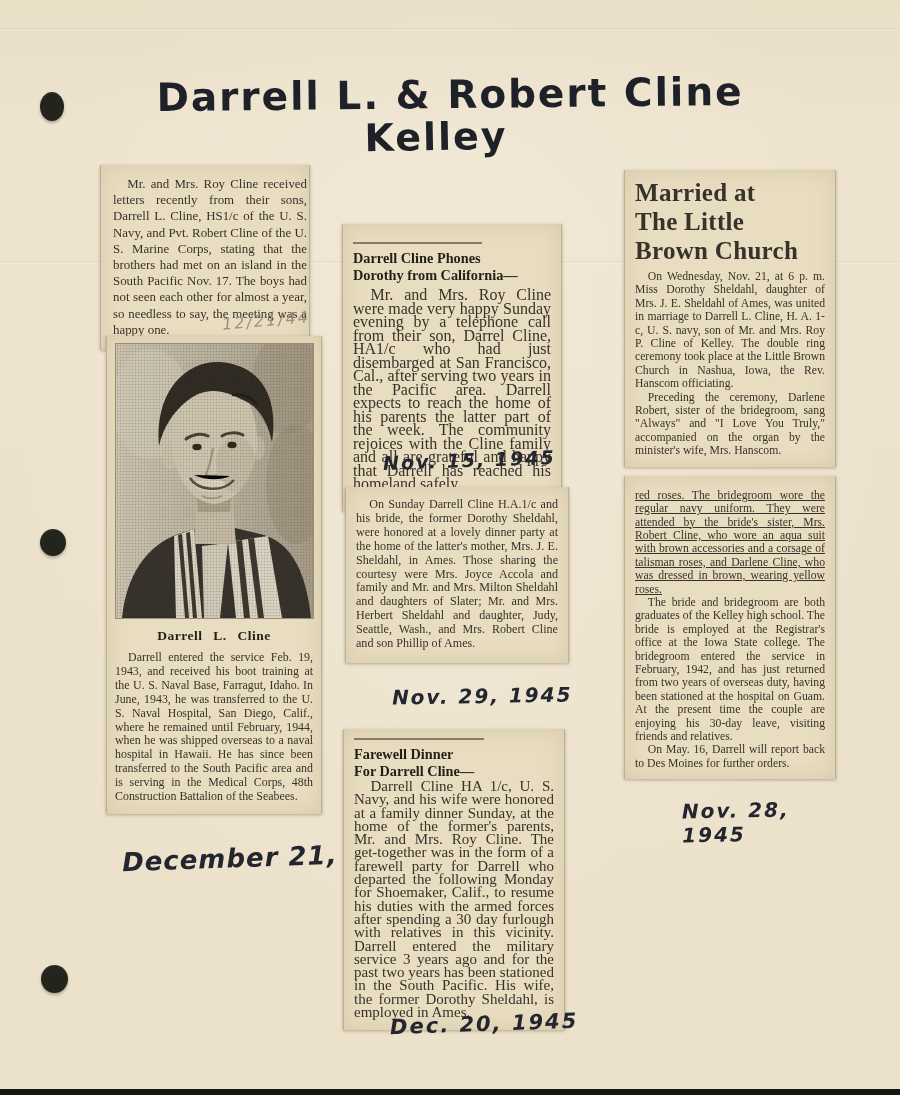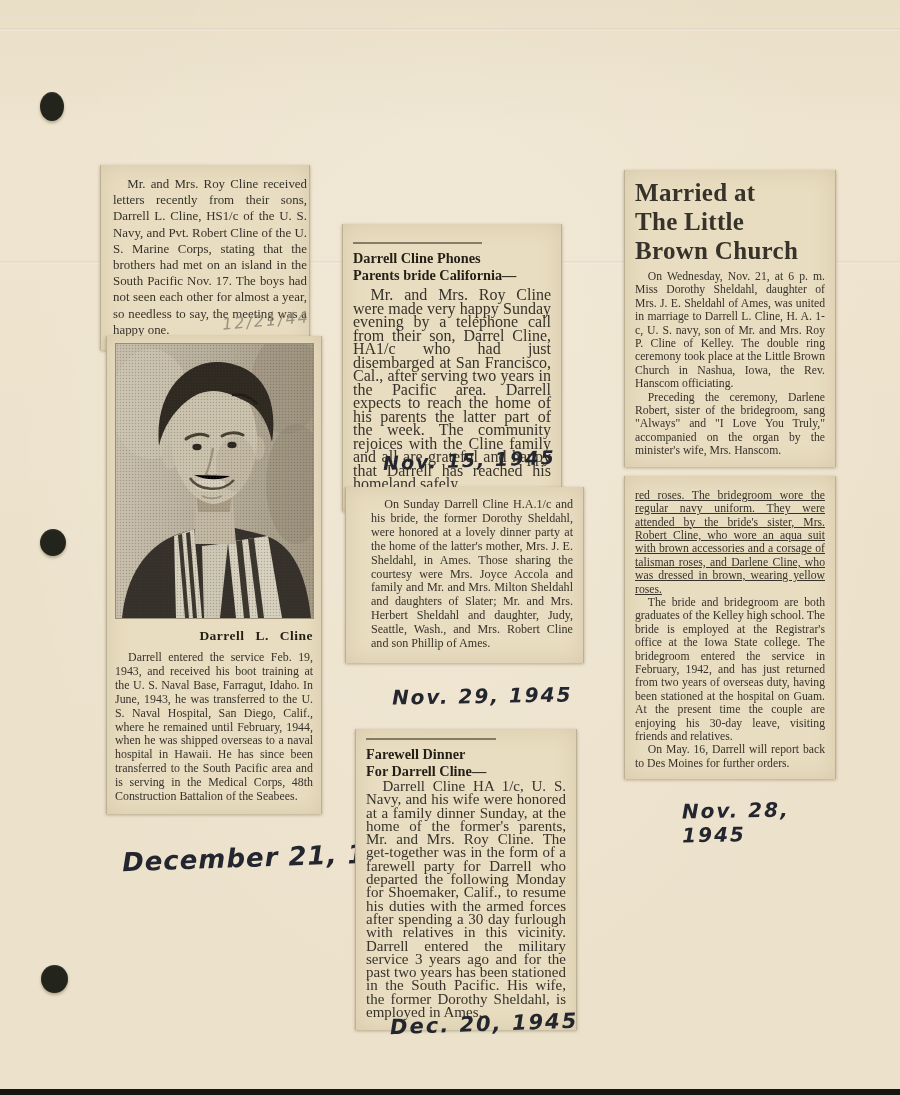--- a/index.html
+++ b/index.html
@@ -30,40 +30,40 @@
   .body p{ margin:0; text-indent:1.1em; }
   .headline{ font-weight:bold; color:#241f16; font-family:"Liberation Serif", serif; }
 
   .clip-letters{left:100px; top:165px; width:194px; padding:11px 2px 12px 12px;
     font-size:12.9px; line-height:16.2px;}
   .pencil-note{position:absolute; left:222px; top:311px; font-family:"DejaVu Sans",sans-serif;
     font-style:italic; font-size:16px; color:#9b9180; transform:rotate(-5deg); letter-spacing:2px;}
 
   .clip-photo{left:106px; top:336px; width:198px; padding:7px 8px 10px 8px;}
   .photo-frame{width:197px; height:274px; border:1px solid rgba(60,50,38,.45); display:block;}
-  .photo-caption{margin:9px 0 7px 0; text-align:right; font-weight:bold; font-size:13.5px;
+  .photo-caption{margin:9px 0 7px 0; text-align:center; font-weight:bold; font-size:13.5px;
     letter-spacing:.5px; word-spacing:7px; color:#241f16;}
   .clip-photo .body{font-size:11.9px; line-height:13.9px;}
   .date-dec1944{position:absolute; left:122px; top:842px; font-size:26px; font-weight:bold;
     font-style:italic; transform:rotate(-2deg); letter-spacing:1px;}
 
   .clip-phones{left:342px; top:224px; width:198px; padding:18px 10px 11px 10px;}
   .clip-phones .headline{font-size:14.3px; line-height:17px;}
   .clip-phones .body{margin-top:4px; font-size:16px; line-height:13.5px;}
   .rule-top{height:2px; background:rgba(55,45,30,.55); width:65%; margin:0 0 6px 0;}
   .rule-bottom{height:2px; background:rgba(55,45,30,.45); width:40%; margin:7px auto 0 auto;}
   .date-nov15{position:absolute; left:383px; top:449px; font-size:19px; font-weight:bold;
     font-style:italic; transform:rotate(-2deg); letter-spacing:2px;}
 
-  .clip-dinner{left:345px; top:487px; width:202px; padding:11px 10px 12px 25px;
+  .clip-dinner{left:345px; top:487px; width:202px; padding:11px 10px 12px 10px;
     font-size:12.1px; line-height:13.9px;}
   .date-nov29{position:absolute; left:392px; top:684px; font-size:20px; font-weight:bold;
     font-style:italic; transform:rotate(-1deg); letter-spacing:2px;}
 
-  .clip-farewell{left:355px; top:729px; width:200px; padding:9px 10px 11px 10px;}
+  .clip-farewell{left:343px; top:729px; width:200px; padding:9px 10px 11px 10px;}
   .clip-farewell .headline{font-size:14.3px; line-height:17px;}
   .clip-farewell .body{margin-top:0; font-size:15px; line-height:13.3px;}
   .date-dec20{position:absolute; left:390px; top:1012px; font-size:21px; font-weight:bold;
     font-style:italic; transform:rotate(-2deg); letter-spacing:2px;}
 
   .right-col{position:absolute; left:624px; top:170px; width:216px; display:flex;
     flex-direction:column; gap:9px;}
   .right-col .clip{position:relative; left:auto; top:auto;}
   .clip-married1, .clip-married2{width:190px; padding:8px 10px 9px 10px;}
   .married-headline{font-size:25px; line-height:29px; font-weight:bold; letter-spacing:.3px;}
@@ -76,20 +76,24 @@
 
 <div id="page">
 
   <div class="crease" style="top:28px;"></div>
   <div class="crease" style="top:261px;"></div>
 
   <div class="hole" style="left:40px; top:92px; width:24px; height:29px;"></div>
   <div class="hole" style="left:40px; top:529px; width:26px; height:27px;"></div>
   <div class="hole" style="left:41px; top:965px; width:27px; height:28px;"></div>
 
+  <div class="title-wrap hand">
+    <div class="title-line1">Darrell L. &amp; Robert Cline</div>
+    <div class="title-line2">Kelley</div>
+  </div>
 
   <div class="clip clip-letters body">
     <p>Mr. and Mrs. Roy Cline received letters recently from their sons, Darrell L. Cline, HS1/c of the U. S. Navy, and Pvt. Robert Cline of the U. S. Marine Corps, stating that the brothers had met on an island in the South Pacific Nov. 17. The boys had not seen each other for almost a year, so needless to say, the meeting was a happy one.</p>
   </div>
   <div class="pencil-note">12/21/44</div>
 
   <div class="clip clip-photo">
     <svg class="photo-frame" viewBox="0 0 197 274" xmlns="http://www.w3.org/2000/svg">
       <defs>
         <pattern id="ht" width="3" height="3" patternUnits="userSpaceOnUse">
@@ -148,21 +152,21 @@
     <div class="photo-caption">Darrell L. Cline</div>
     <div class="body">
       <p>Darrell entered the service Feb. 19, 1943, and received his boot training at the U. S. Naval Base, Farragut, Idaho. In June, 1943, he was transferred to the U. S. Naval Hospital, San Diego, Calif., where he remained until February, 1944, when he was shipped overseas to a naval hospital in Hawaii. He has since been transferred to the South Pacific area and is serving in the Medical Corps, 48th Construction Battalion of the Seabees.</p>
     </div>
   </div>
   <div class="hand date-dec1944">December 21, 1944</div>
 
   <div class="clip clip-phones">
     <div class="rule-top"></div>
     <div class="headline">Darrell Cline Phones</div>
-    <div class="headline">Parents bride California—</div>
+    <div class="headline">Dorothy from California—</div>
     <div class="body">
       <p>Mr. and Mrs. Roy Cline were made very happy Sunday evening by a telephone call from their son, Darrel Cline, HA1/c who had just disembarged at San Francisco, Cal., after serving two years in the Pacific area. Darrell expects to reach the home of his parents the latter part of the week. The community rejoices with the Cline family and all are grateful and happy that Darrell has reached his homeland safely.</p>
     </div>
     <div class="rule-bottom"></div>
   </div>
   <div class="hand date-nov15">Nov. 15, 1945</div>
 
   <div class="clip clip-dinner body">
     <p>On Sunday Darrell Cline H.A.1/c and his bride, the former Dorothy Sheldahl, were honored at a lovely dinner party at the home of the latter's mother, Mrs. J. E. Sheldahl, in Ames. Those sharing the courtesy were Mrs. Joyce Accola and family and Mr. and Mrs. Milton Sheldahl and daughters of Slater; Mr. and Mrs. Herbert Sheldahl and daughter, Judy, Seattle, Wash., and Mrs. Robert Cline and son Phillip of Ames.</p>
   </div>

